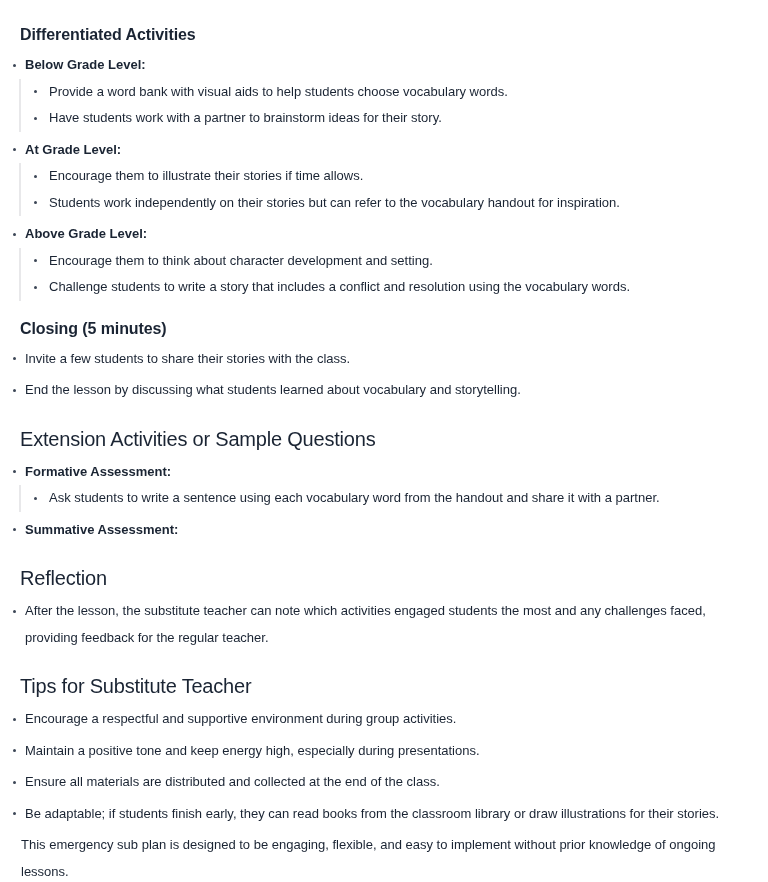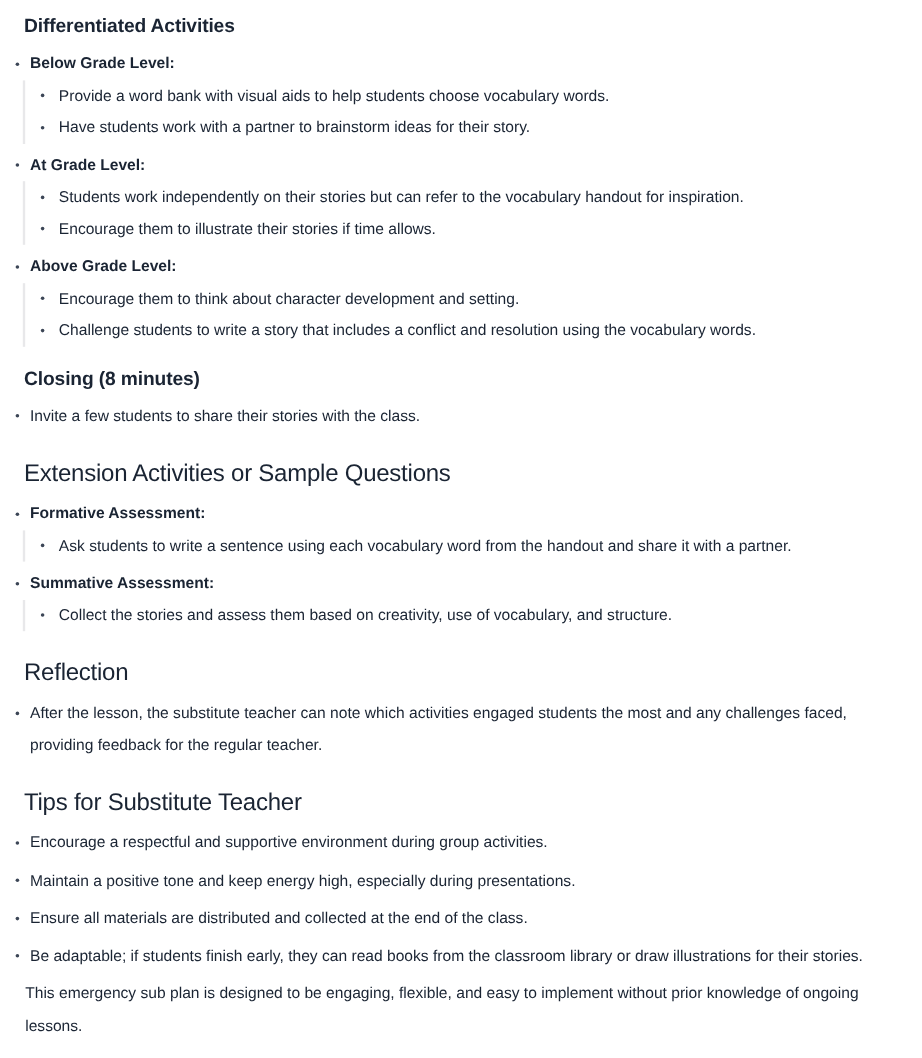--- a/index.html
+++ b/index.html
@@ -8,21 +8,21 @@
     width: 768px;
     min-height: 882px;
     background: #ffffff;
     color: #1a2433;
     font-family: "Liberation Sans", sans-serif;
     font-size: 13px;
     line-height: 26.5px;
     padding: 11px 14px 10px 20px;
     overflow: hidden;
   }
-  .doc > :first-child { margin-top: 0; }
+  .doc > :first-child { margin-top: 12px; }
 
   h2.md-h2 {
     font-size: 20px;
     line-height: 28px;
     font-weight: 400;
     letter-spacing: -0.2px;
     margin: 21px 0 6px 0;
     color: #1a2433;
   }
   h3.md-h3 {
@@ -89,53 +89,51 @@
     <li>
       <span class="bold-label">Below Grade Level:</span>
       <ul class="sub">
         <li>Provide a word bank with visual aids to help students choose vocabulary words.</li>
         <li>Have students work with a partner to brainstorm ideas for their story.</li>
       </ul>
     </li>
     <li>
       <span class="bold-label">At Grade Level:</span>
       <ul class="sub">
+        <li>Encourage them to illustrate their stories if time allows.</li>
         <li>Students work independently on their stories but can refer to the vocabulary handout for inspiration.</li>
-        <li>Encourage them to illustrate their stories if time allows.</li>
       </ul>
     </li>
     <li>
       <span class="bold-label">Above Grade Level:</span>
       <ul class="sub">
         <li>Encourage them to think about character development and setting.</li>
         <li>Challenge students to write a story that includes a conflict and resolution using the vocabulary words.</li>
       </ul>
     </li>
   </ul>
 
-  <h3 class="md-h3">Closing (8 minutes)</h3>
+  <h3 class="md-h3">Closing (5 minutes)</h3>
 
   <ul class="top">
     <li>Invite a few students to share their stories with the class.</li>
+    <li>End the lesson by discussing what students learned about vocabulary and storytelling.</li>
   </ul>
 
   <h2 class="md-h2">Extension Activities or Sample Questions</h2>
 
   <ul class="top">
     <li>
       <span class="bold-label">Formative Assessment:</span>
       <ul class="sub">
         <li>Ask students to write a sentence using each vocabulary word from the handout and share it with a partner.</li>
       </ul>
     </li>
     <li>
       <span class="bold-label">Summative Assessment:</span>
-      <ul class="sub">
-        <li>Collect the stories and assess them based on creativity, use of vocabulary, and structure.</li>
-      </ul>
     </li>
   </ul>
 
   <h2 class="md-h2">Reflection</h2>
 
   <ul class="top">
     <li>After the lesson, the substitute teacher can note which activities engaged students the most and any challenges faced, providing feedback for the regular teacher.</li>
   </ul>
 
   <h2 class="md-h2">Tips for Substitute Teacher</h2>

